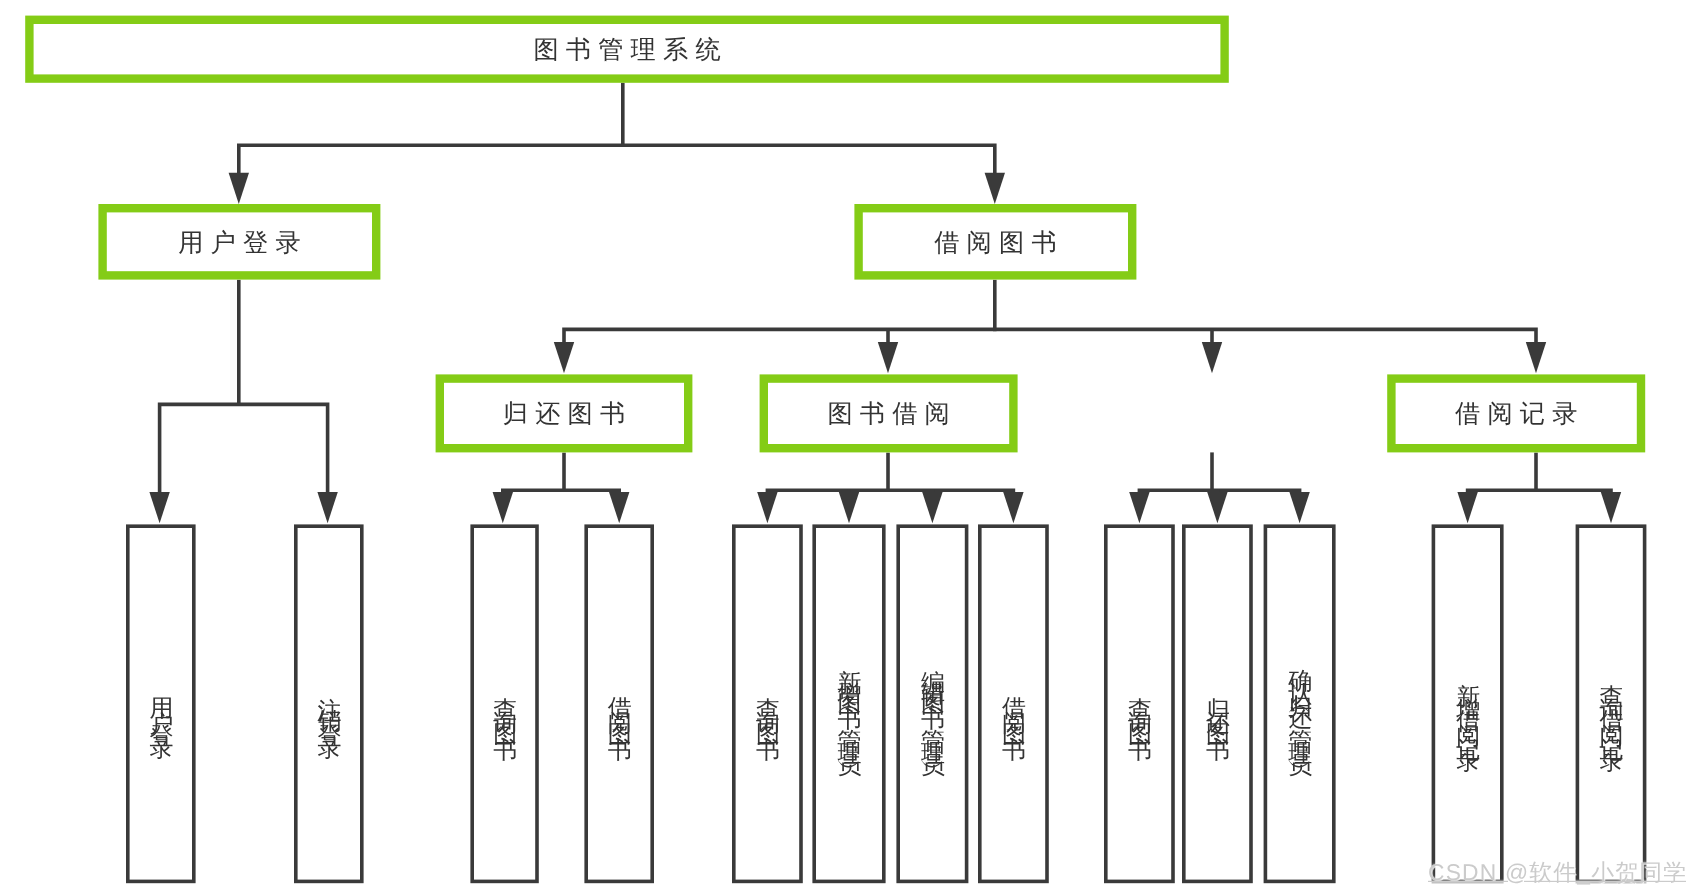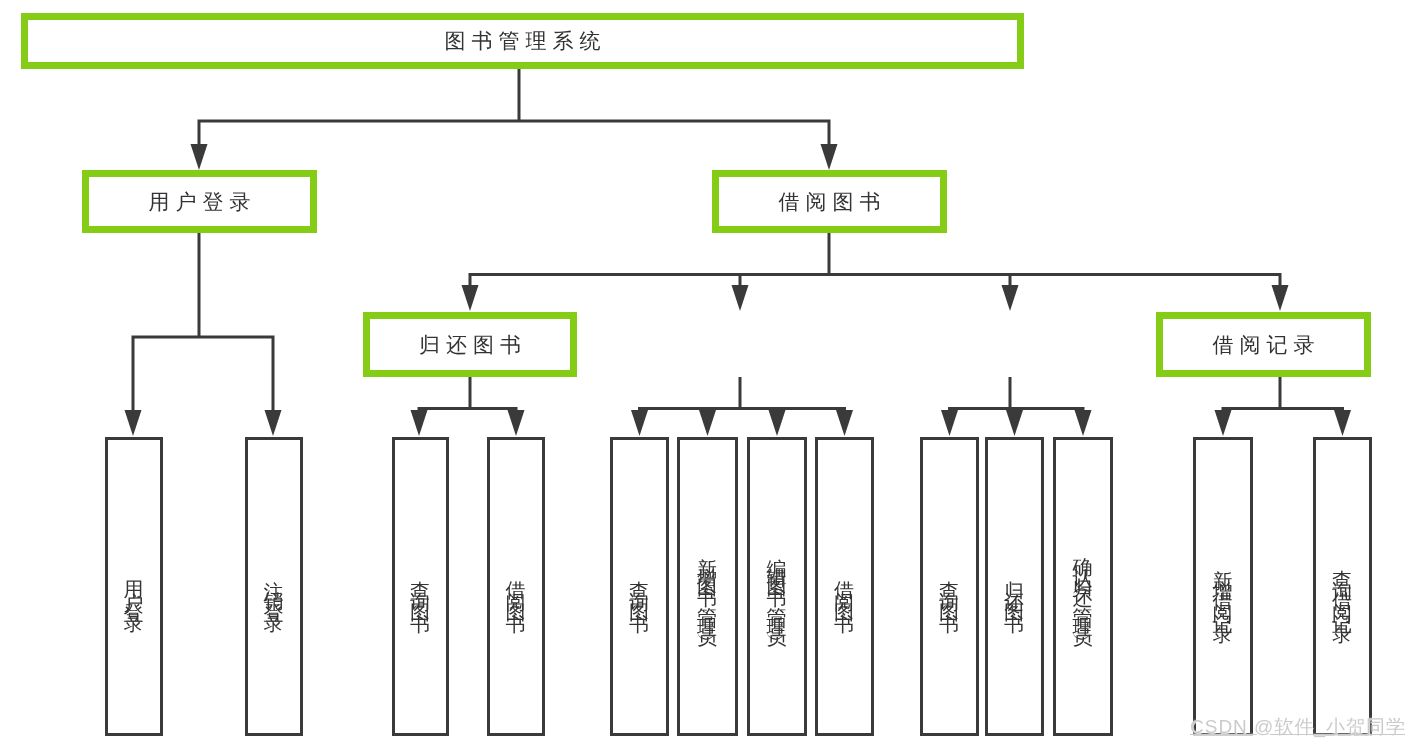--- a/index.html
+++ b/index.html
@@ -119,20 +119,23 @@
   <div class="node" id="n-user-login">
     <span class="hlabel">用户登录</span>
   </div>
   <div class="node" id="n-book-mgmt">
     <span class="hlabel">借阅图书</span>
   </div>
 
   <div class="node" id="n-new-book">
     <span class="hlabel">归还图书</span>
   </div>
+  <div class="node" id="n-book-borrow">
+    <span class="hlabel">图书借阅</span>
+  </div>
   <div class="node" id="n-records">
     <span class="hlabel">借阅记录</span>
   </div>
 
   <div class="vnode" id="lf-1">
     <span class="vlabel">用户登录</span>
   </div>
   <div class="vnode" id="lf-2">
     <span class="vlabel">注销登录</span>
   </div>

